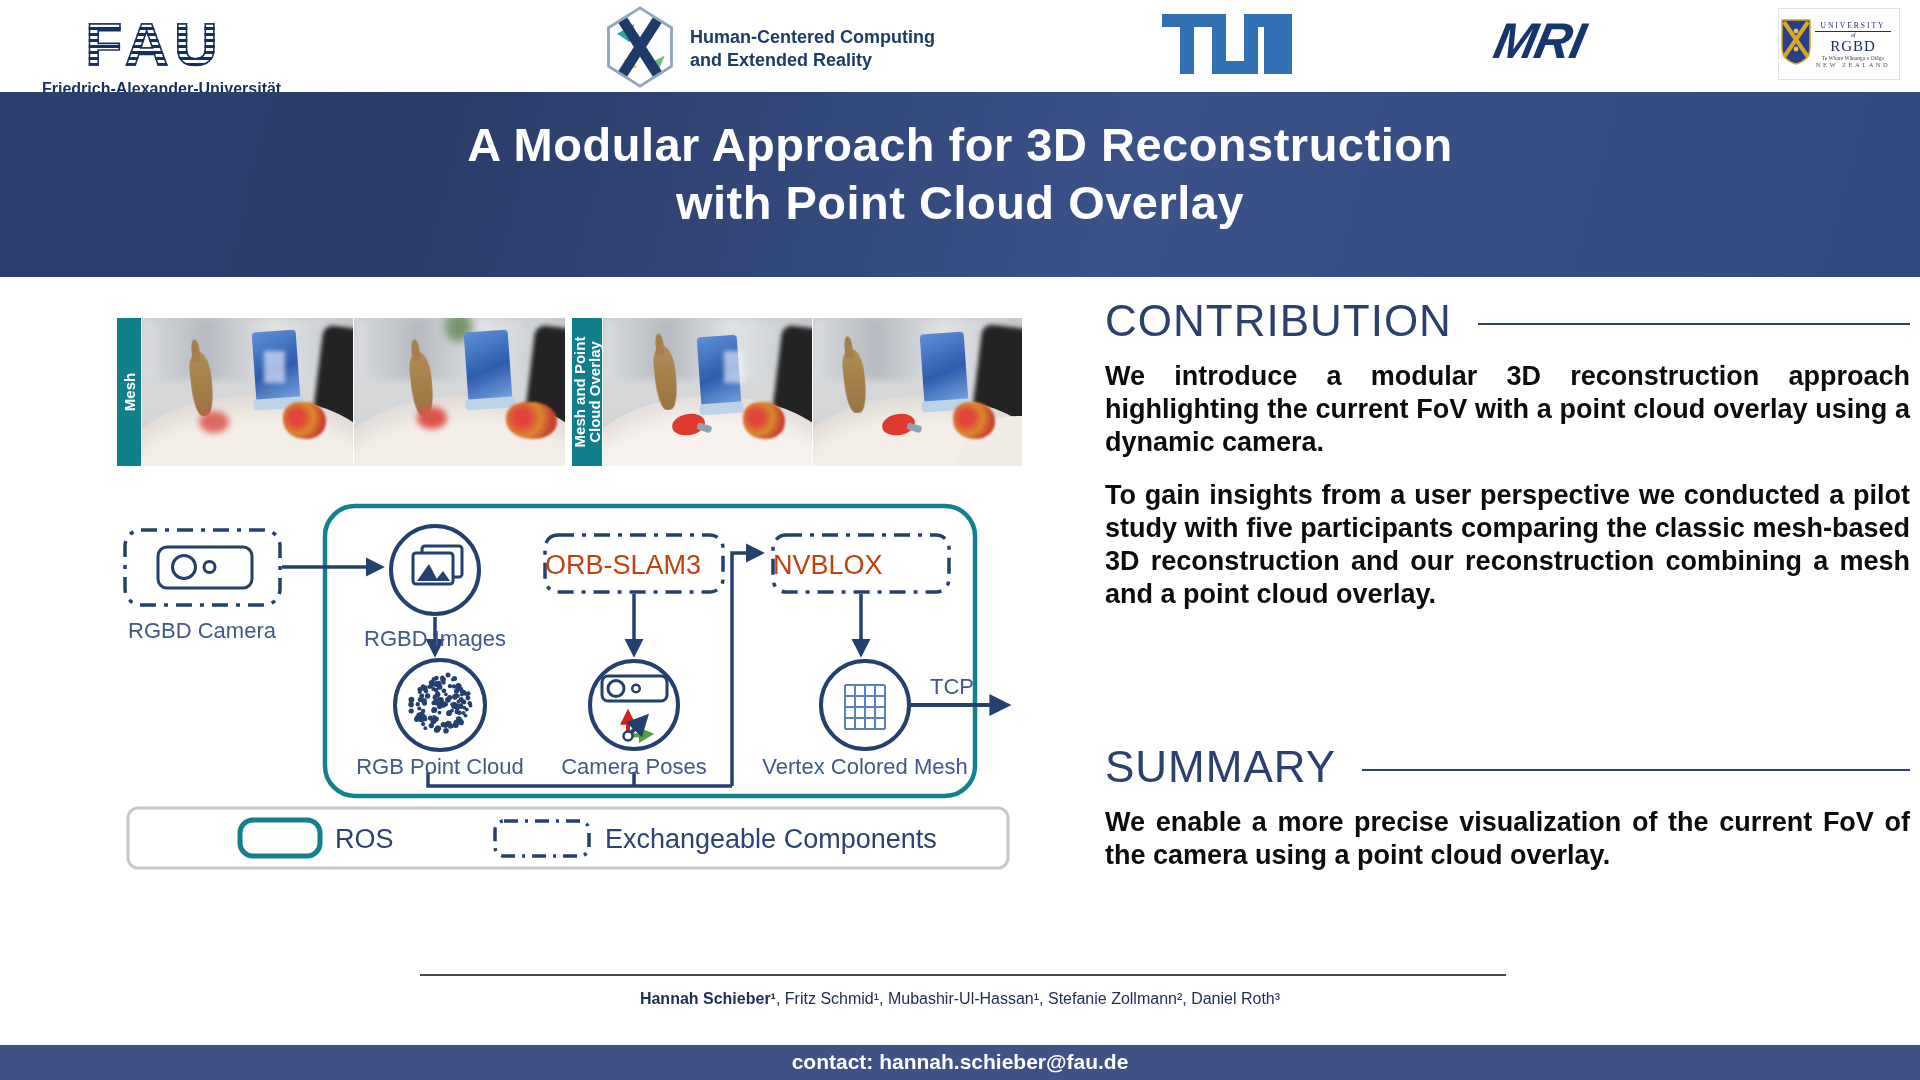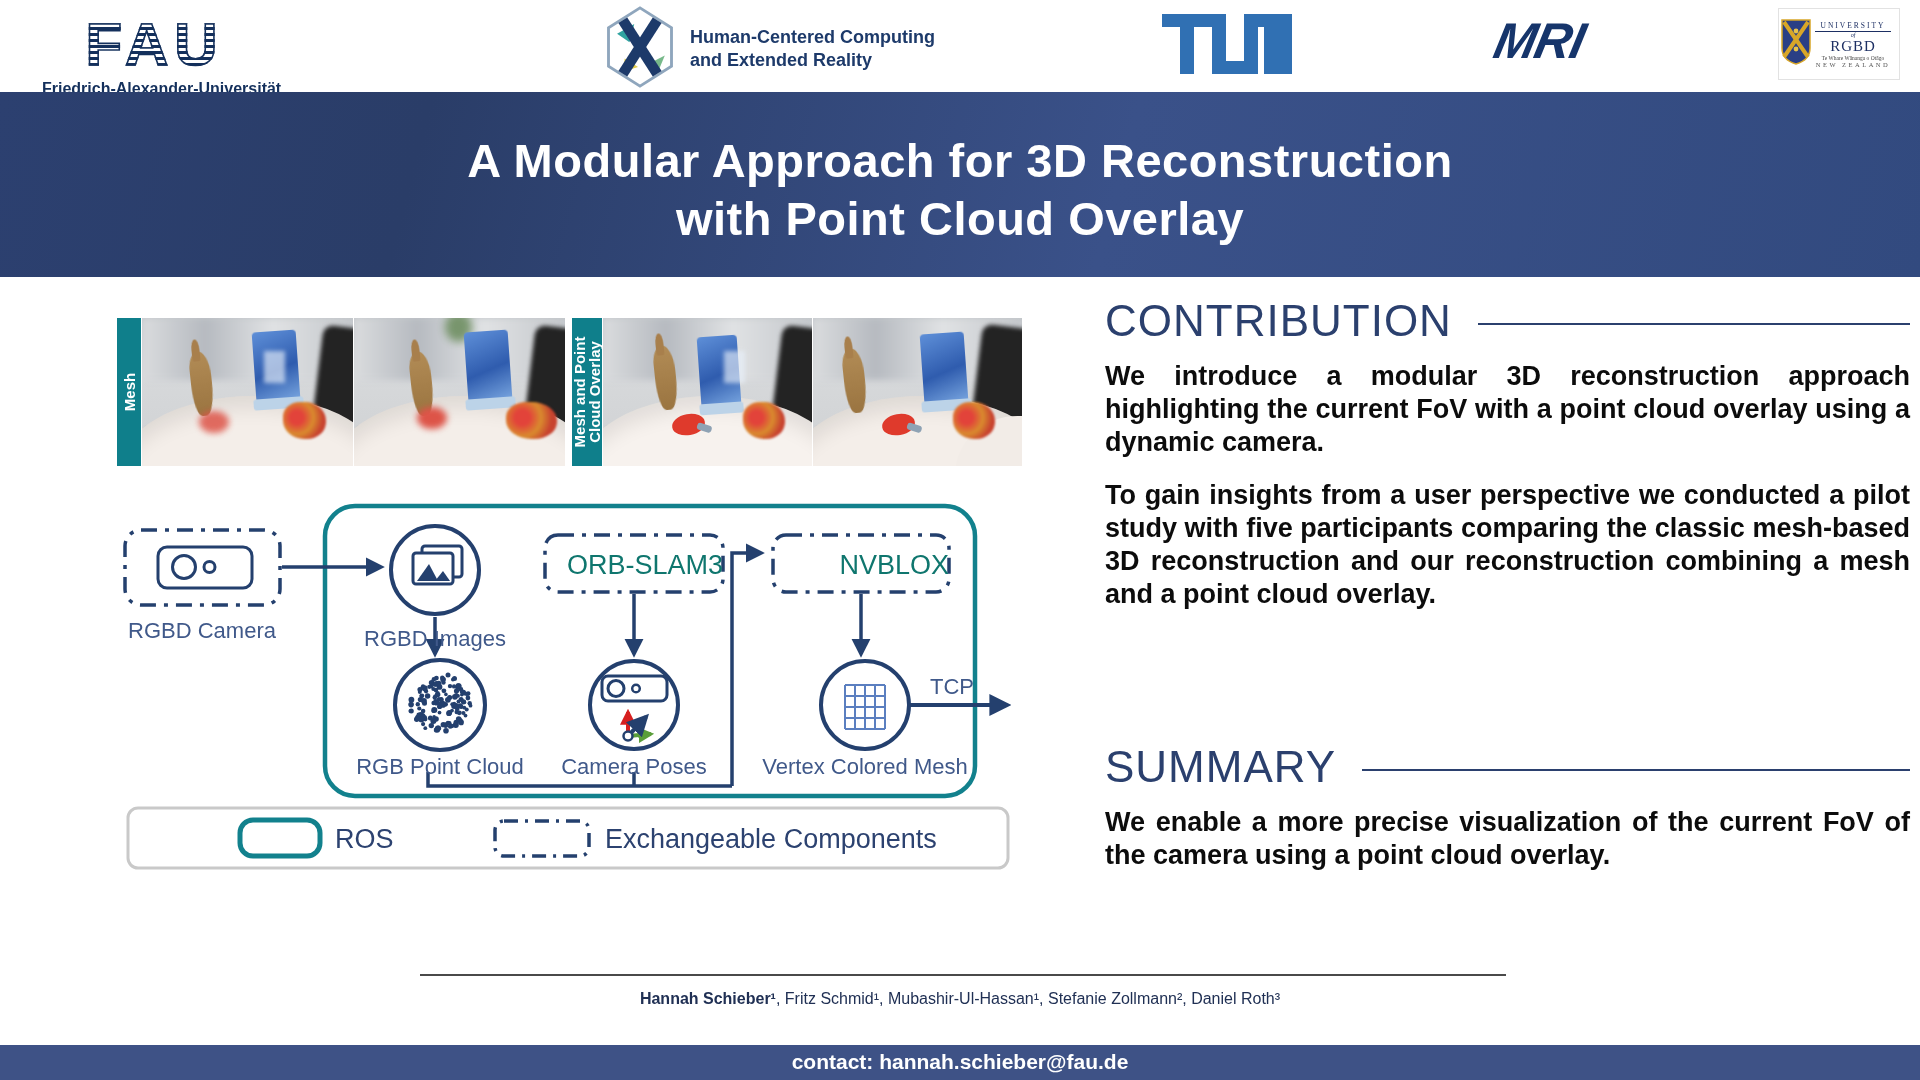--- a/index.html
+++ b/index.html
@@ -24,21 +24,21 @@
   .otago-text{margin-left:4px;text-align:center;width:76px;color:#1d2f63;font-family:"Liberation Serif",serif;}
   .ot-l1{font-size:7.5px;letter-spacing:2px;border-bottom:1px solid #1d2f63;padding-bottom:1px;}
   .ot-l2{font-size:6px;font-style:italic;}
   .ot-l3{font-size:15px;letter-spacing:1px;}
   .ot-l4{font-size:5.5px;color:#444;}
   .ot-l5{font-size:6.5px;letter-spacing:2.5px;color:#555;}
 
   
   .banner{position:absolute;left:0;top:92px;width:1920px;height:185px;
           background:linear-gradient(105deg,#2c4070 0%,#2a3d68 22%,#3a5189 58%,#324a7f 100%);}
-  .banner h1{margin:16px;padding-top:24px;text-align:center;color:#fff;font-size:47px;
+  .banner h1{margin:0;padding-top:24px;text-align:center;color:#fff;font-size:47px;
              line-height:58px;font-weight:bold;letter-spacing:0.5px;}
 
   
   .vbar{position:absolute;top:318px;height:148px;background:#0f7f8b;}
   .vbar .rot{position:absolute;left:50%;top:50%;transform:translate(-50%,-50%) rotate(-90deg);
              color:#fff;font-weight:bold;font-size:15px;line-height:15px;text-align:center;}
   .rot.one{white-space:nowrap;}
   .rot.two{width:126px;}
   .scene{position:absolute;top:318px;height:148px;overflow:hidden;
          background:linear-gradient(180deg,#c3c7cb,#d6d8da 42%,#cfd1d3);}
@@ -80,21 +80,21 @@
   .s3 .hand{left:25%;top:18%;}
   .s3 .book{left:46%;top:12%;width:19%;}
   .s4 .hand{left:15%;top:20%;}
   .s4 .book{left:52%;top:10%;}
   .s4 .darkR{width:30%;right:-8%;}
 
   
   .diagram{position:absolute;left:95px;top:490px;width:920px;height:390px;}
   .diagram svg{position:absolute;left:0;top:0;}
   .dlabel{position:absolute;text-align:center;color:#40598a;font-size:22px;font-weight:normal;}
-  .dmod{position:absolute;text-align:right;color:#0f766e;font-size:27px;}
+  .dmod{position:absolute;text-align:left;color:#c2410c;font-size:27px;}
   .dlegend{position:absolute;color:#2c4270;font-size:27px;}
 
   
   .section{position:absolute;left:1105px;width:805px;}
   .sec-head{display:flex;align-items:center;gap:26px;}
   .sec-head .txt{font-size:44px;font-weight:300;color:#2b406e;letter-spacing:1px;
                  font-stretch:condensed;white-space:nowrap;}
   .sec-head .rule{flex:1;height:2px;background:#2b406e;margin-top:6px;}
   .section p{margin:14px 0 0 0;font-size:27px;line-height:33px;font-weight:bold;color:#0c0c0c;
              text-align:justify;}

